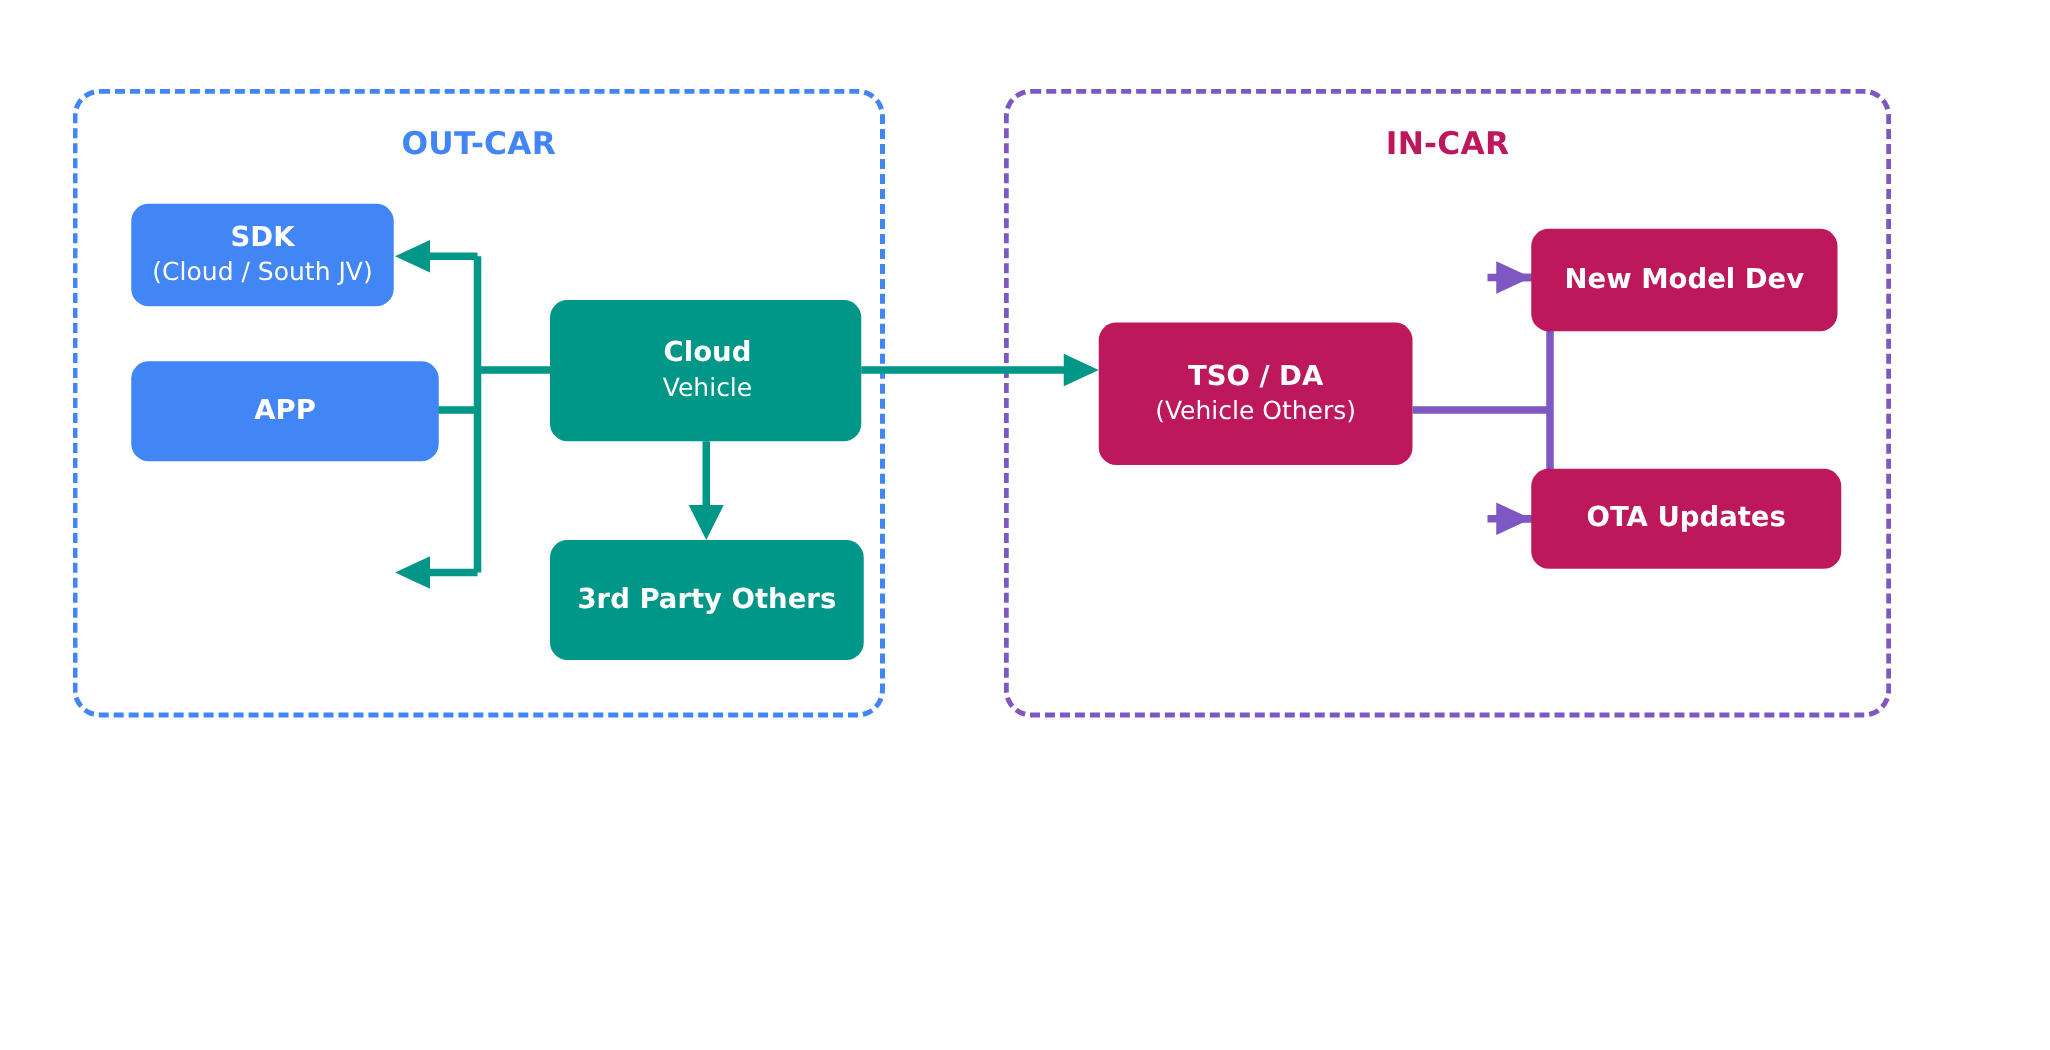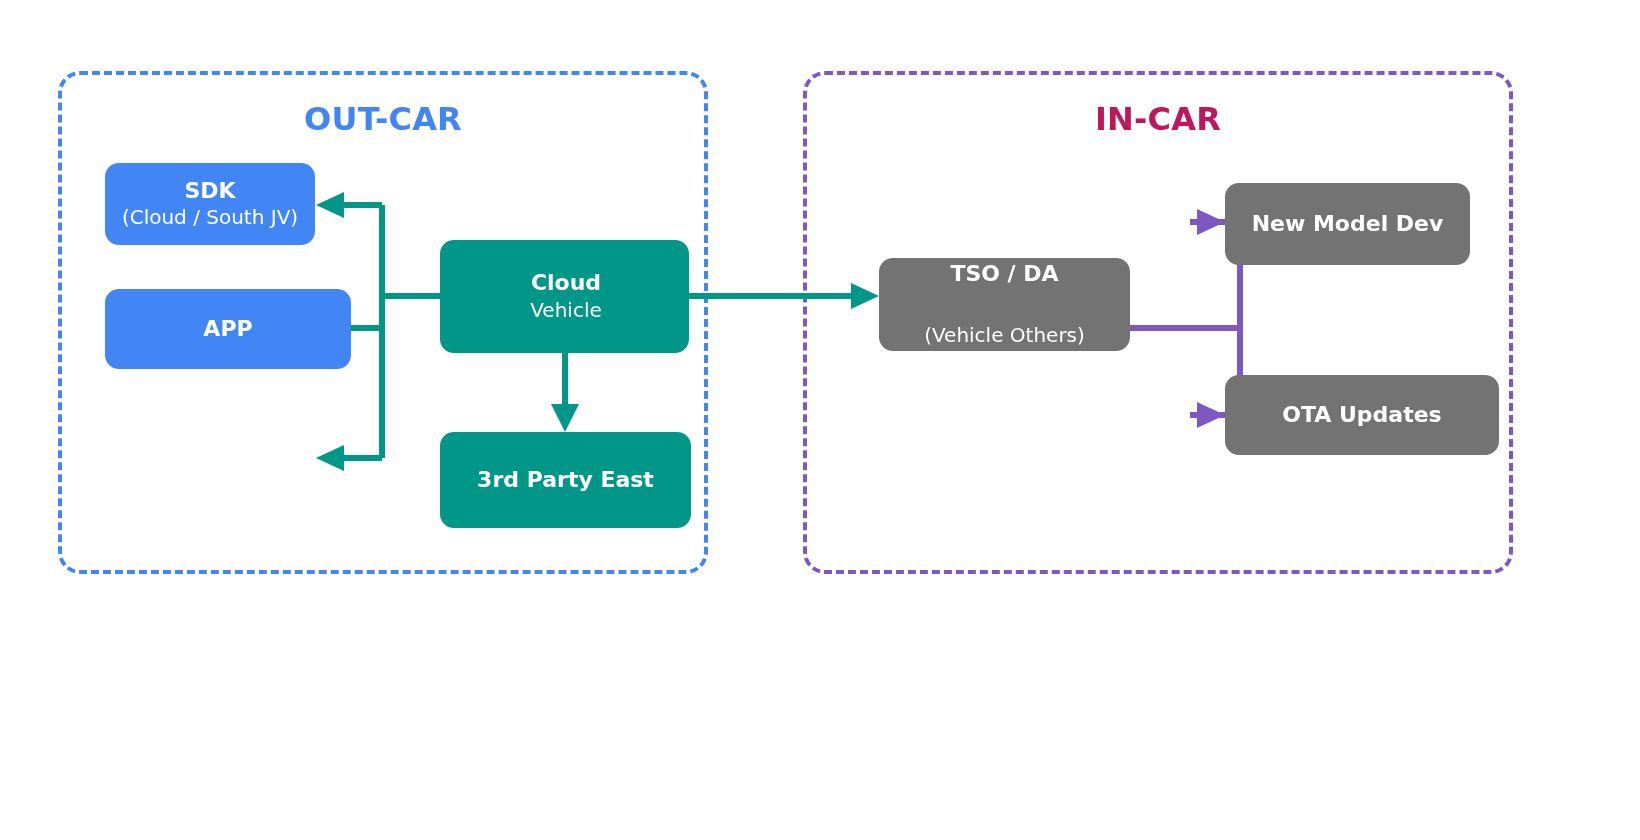--- a/index.html
+++ b/index.html
@@ -38,21 +38,21 @@
   }
   #panel-incar {
     left: 803px;
     top: 71px;
     width: 710px;
     height: 503px;
     border-color: #7e57c2;
   }
   .panel-title {
     position: absolute;
-    font-size: 32px;
+    font-size: 25px;
     font-weight: bold;
     letter-spacing: 0.2px;
     white-space: nowrap;
     transform: translateX(-50%);
   }
   #title-outcar {
     left: 383px;
     top: 100px;
     color: #4285f4;
   }
@@ -83,30 +83,30 @@
   }
   .node .sub {
     font-size: 20px;
     font-weight: normal;
     line-height: 1.2;
     white-space: nowrap;
     margin-top: 2px;
   }
   .blue  { background: #4285f4; }
   .teal  { background: #009688; }
-  .purple{ background: #737373; }
+  .purple{ background: #be185d; }
 
   #node-sdk        { left: 105px;  top: 163px; width: 210px; height: 82px; }
   #node-app        { left: 105px;  top: 289px; width: 246px; height: 80px; }
   #node-others     { left: 105px;  top: 413px; width: 210px; height: 80px; }
   #node-cloud      { left: 440px;  top: 240px; width: 249px; height: 113px; padding-left: 11px; }
   #node-3rdparty   { left: 440px;  top: 432px; width: 251px; height: 96px; }
-  #node-tso        { left: 879px;  top: 258px; width: 251px; height: 93px; justify-content: space-between; }
+  #node-tso        { left: 879px;  top: 258px; width: 251px; height: 114px; }
   #node-newmodel   { left: 1225px; top: 183px; width: 245px; height: 82px; }
-  #node-ota        { left: 1225px; top: 375px; width: 274px; height: 80px; }
+  #node-ota        { left: 1225px; top: 375px; width: 248px; height: 80px; }
 
   
   #connectors {
     position: absolute;
     left: 0;
     top: 0;
     width: 1640px;
     height: 840px;
     pointer-events: none;
   }
@@ -184,21 +184,21 @@
     <div class="main">APP</div>
   </div>
 
 
   <div class="node teal" id="node-cloud">
     <div class="main">Cloud</div>
     <div class="sub">Vehicle</div>
   </div>
 
   <div class="node teal" id="node-3rdparty">
-    <div class="main">3rd Party East</div>
+    <div class="main">3rd Party Others</div>
   </div>
 
   <div class="node purple" id="node-tso">
     <div class="main">TSO / DA</div>
     <div class="sub">(Vehicle Others)</div>
   </div>
 
   <div class="node purple" id="node-newmodel">
     <div class="main">New Model Dev</div>
   </div>

